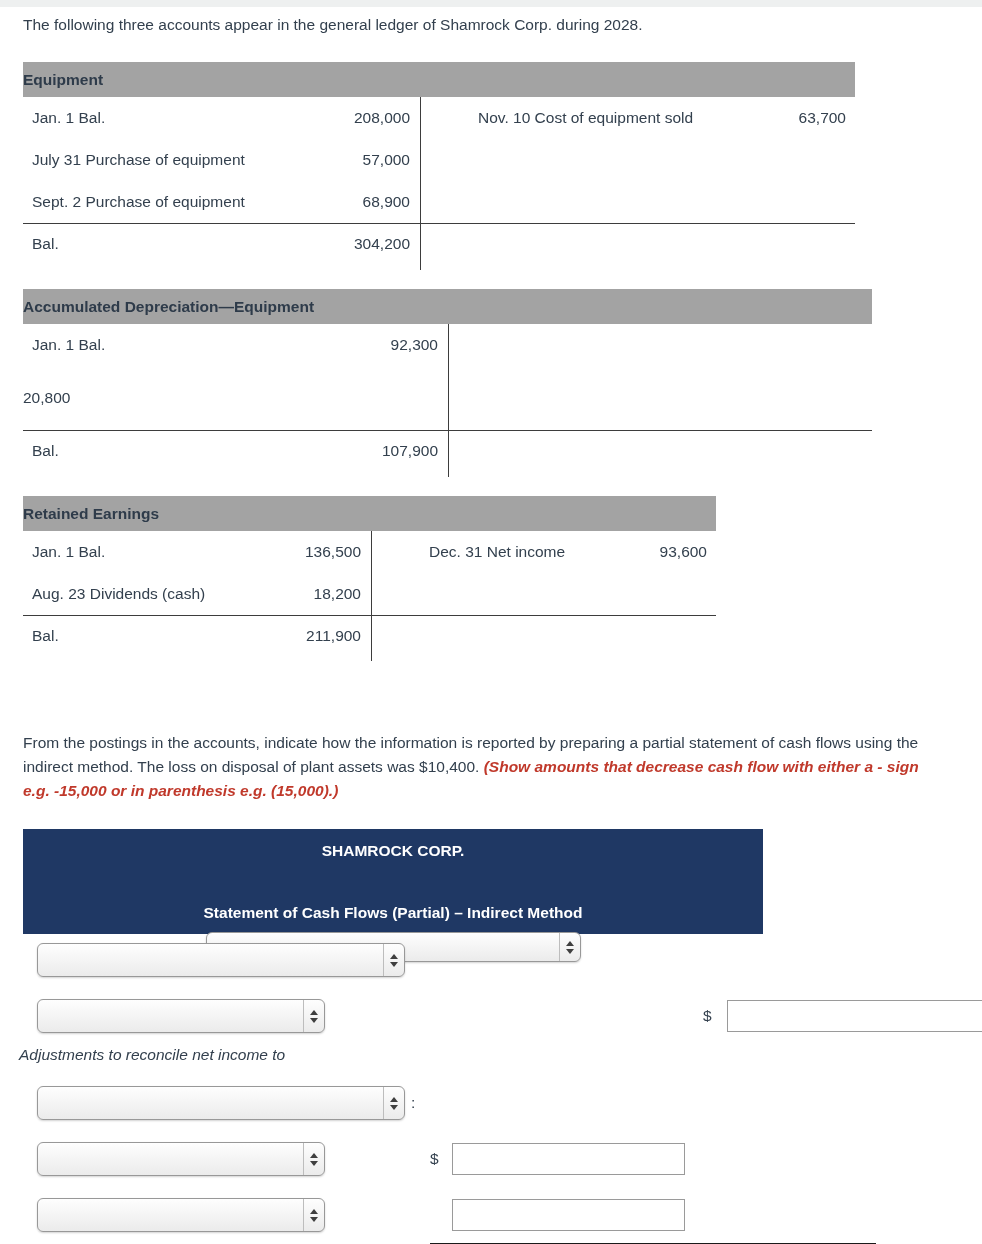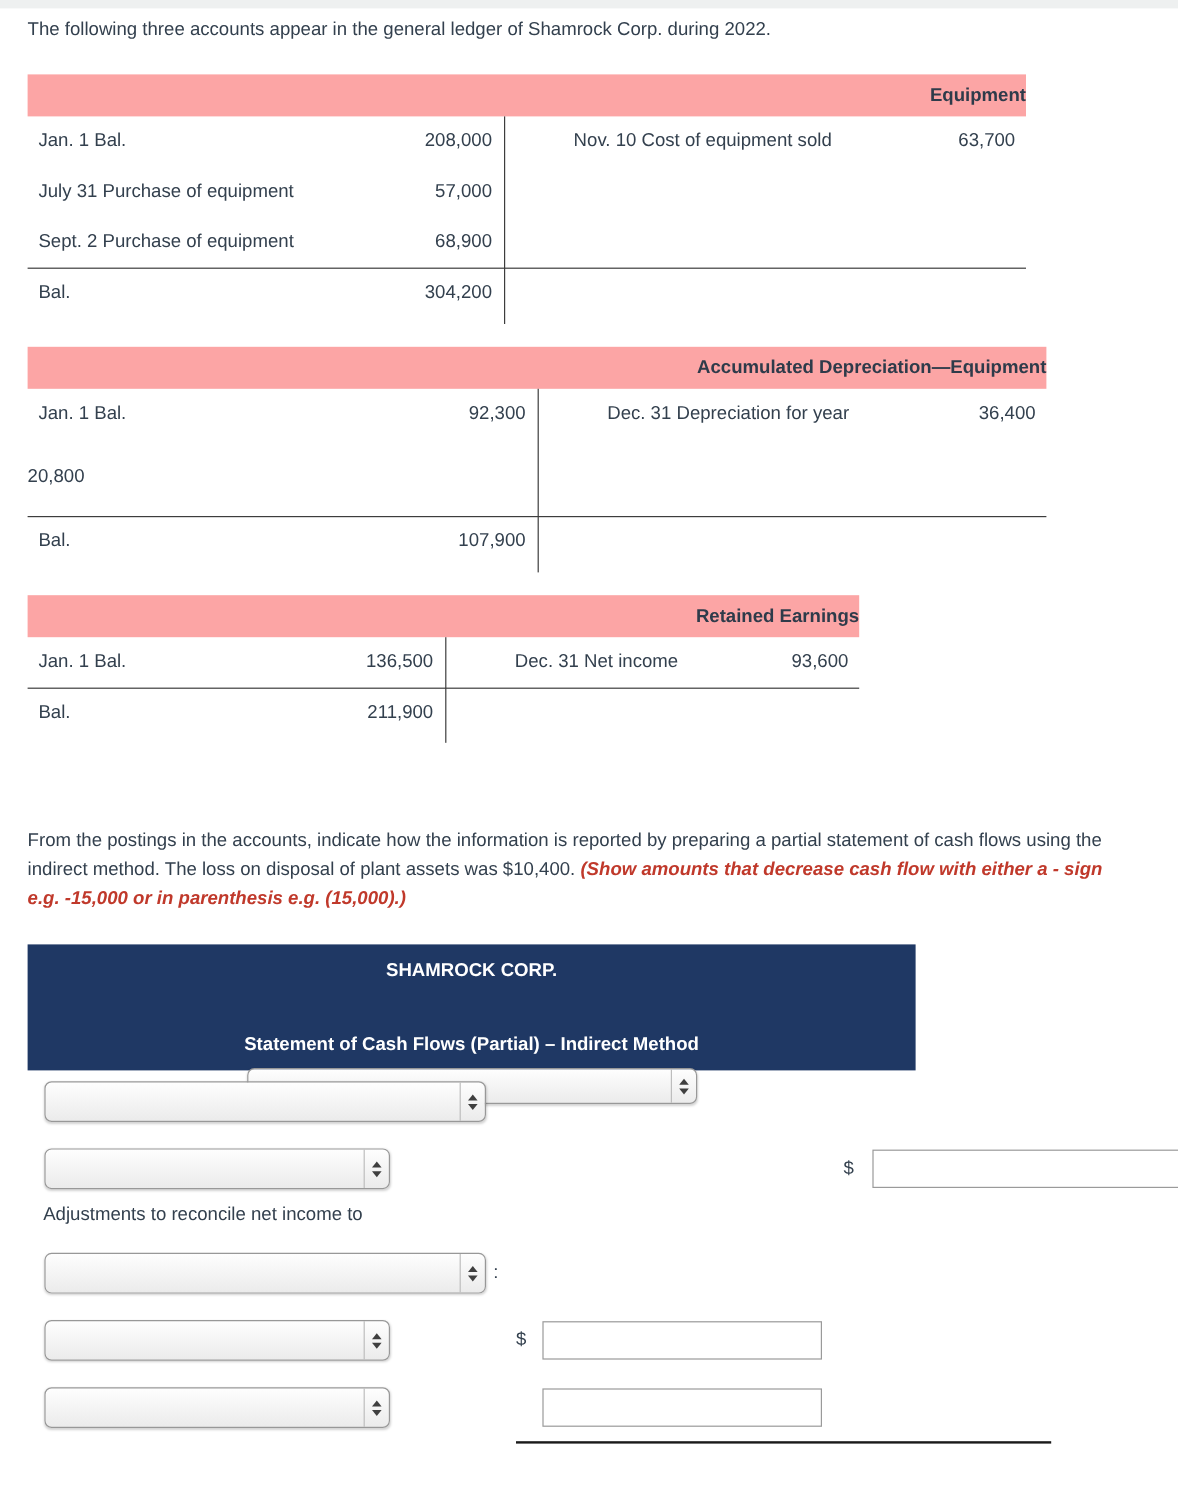--- a/index.html
+++ b/index.html
@@ -4,21 +4,21 @@
 <style>
   * { box-sizing: border-box; margin: 0; padding: 0; }
   html,body { width: 982px; height: 1244px; overflow: hidden; background: #fff;
     font-family: "Liberation Sans", sans-serif; color: #33404e; }
   .top-strip { height: 7px; width: 100%; background: #eef0f0; }
   .content { padding-left: 23px; padding-right: 27px; }
   .intro { margin-top: 9px; font-size: 15.5px; }
 
   
   .taccount { font-size: 15.5px; }
-  .t-hdr { background: #fca5a5; font-weight: 700; text-align: right;
+  .t-hdr { background: #a3a3a3; font-weight: 700; text-align: left;
            height: 35px; line-height: 35px; color: #2e3b4a; }
   .t-body { position: relative; }
   .t-cols { display: flex; align-items: flex-start; }
   .t-colr { flex: 1; margin-left: 48px; }
   .t-row { height: 42px; display: flex; justify-content: space-between; align-items: center; }
   .lbl { padding-left: 9px; }
   .amt { padding-right: 10px; white-space: nowrap; }
   .t-colr .lbl { padding-left: 10px; }
   .t-colr .amt { padding-right: 9px; }
   .lbl-2line .indent { padding-left: 43px; }
@@ -50,31 +50,31 @@
   .tri-dn { width: 0; height: 0; border-left: 4px solid transparent; border-right: 4px solid transparent;
             border-top: 5px solid #3f3f3f; }
   .navy-select { width: 375px; height: 30px; margin: 7px auto 0 auto; }
 
   
   .form-area { position: relative; height: 313px; width: 982px; }
   .form-area .select { position: absolute; }
   .txt-inline { position: absolute; font-size: 15.5px; line-height: 34px; }
   .amount-input { position: absolute; height: 32px; border: 1px solid #9a9a9a; background: #fff;
                   font-size: 15px; padding: 0 6px; font-family: "Liberation Sans", sans-serif; }
-  .adjust-label { position: absolute; left: 36px; top: 112px; font-size: 15.5px; }
+  .adjust-label { position: absolute; left: 19px; top: 112px; font-size: 15.5px; font-style: italic; }
   .subtotal-rule { position: absolute; left: 430px; top: 309px; width: 446px; height: 2px; background: #1a1a1a; }
 </style>
 </head>
 <body>
 
 <div class="top-strip"></div>
 
 <div class="content">
 
-  <p class="intro">The following three accounts appear in the general ledger of Shamrock Corp. during 2022.</p>
+  <p class="intro">The following three accounts appear in the general ledger of Shamrock Corp. during 2028.</p>
 
   <div class="taccount" style="width:832px; margin-top:28px">
     <div class="t-hdr">Equipment</div>
     <div class="t-body">
       <div class="t-cols">
         <div class="t-col" style="width:397px">
           <div class="t-row">
             <span class="lbl">Jan. 1 Bal.</span>
             <span class="amt">208,000</span>
           </div>
@@ -111,46 +111,44 @@
       <div class="t-cols">
         <div class="t-col" style="width:425px">
           <div class="t-row">
             <span class="lbl">Jan. 1 Bal.</span>
             <span class="amt">92,300</span>
           </div>
           <div class="t-row" style="height:64px">
             <span class="amt">20,800</span>
           </div>
         </div>
-        <div class="t-col t-colr">
-          <div class="t-row">
-            <span class="lbl">Dec. 31 Depreciation for year</span>
-            <span class="amt">36,400</span>
-          </div>
-        </div>
       </div>
       <div class="t-balrow">
         <div class="balwrap" style="width:425px">
           <span class="lbl">Bal.</span>
           <span class="amt">107,900</span>
         </div>
       </div>
       <div class="t-tail"></div>
       <div class="t-vline" style="left:425px"></div>
     </div>
   </div>
 
   <div class="taccount" style="width:693px; margin-top:19px">
     <div class="t-hdr">Retained Earnings</div>
     <div class="t-body">
       <div class="t-cols">
         <div class="t-col" style="width:348px">
           <div class="t-row">
             <span class="lbl">Jan. 1 Bal.</span>
             <span class="amt">136,500</span>
+          </div>
+          <div class="t-row">
+            <span class="lbl">Aug. 23 Dividends (cash)</span>
+            <span class="amt">18,200</span>
           </div>
         </div>
         <div class="t-col t-colr">
           <div class="t-row">
             <span class="lbl">Dec. 31 Net income</span>
             <span class="amt">93,600</span>
           </div>
         </div>
       </div>
       <div class="t-balrow">

